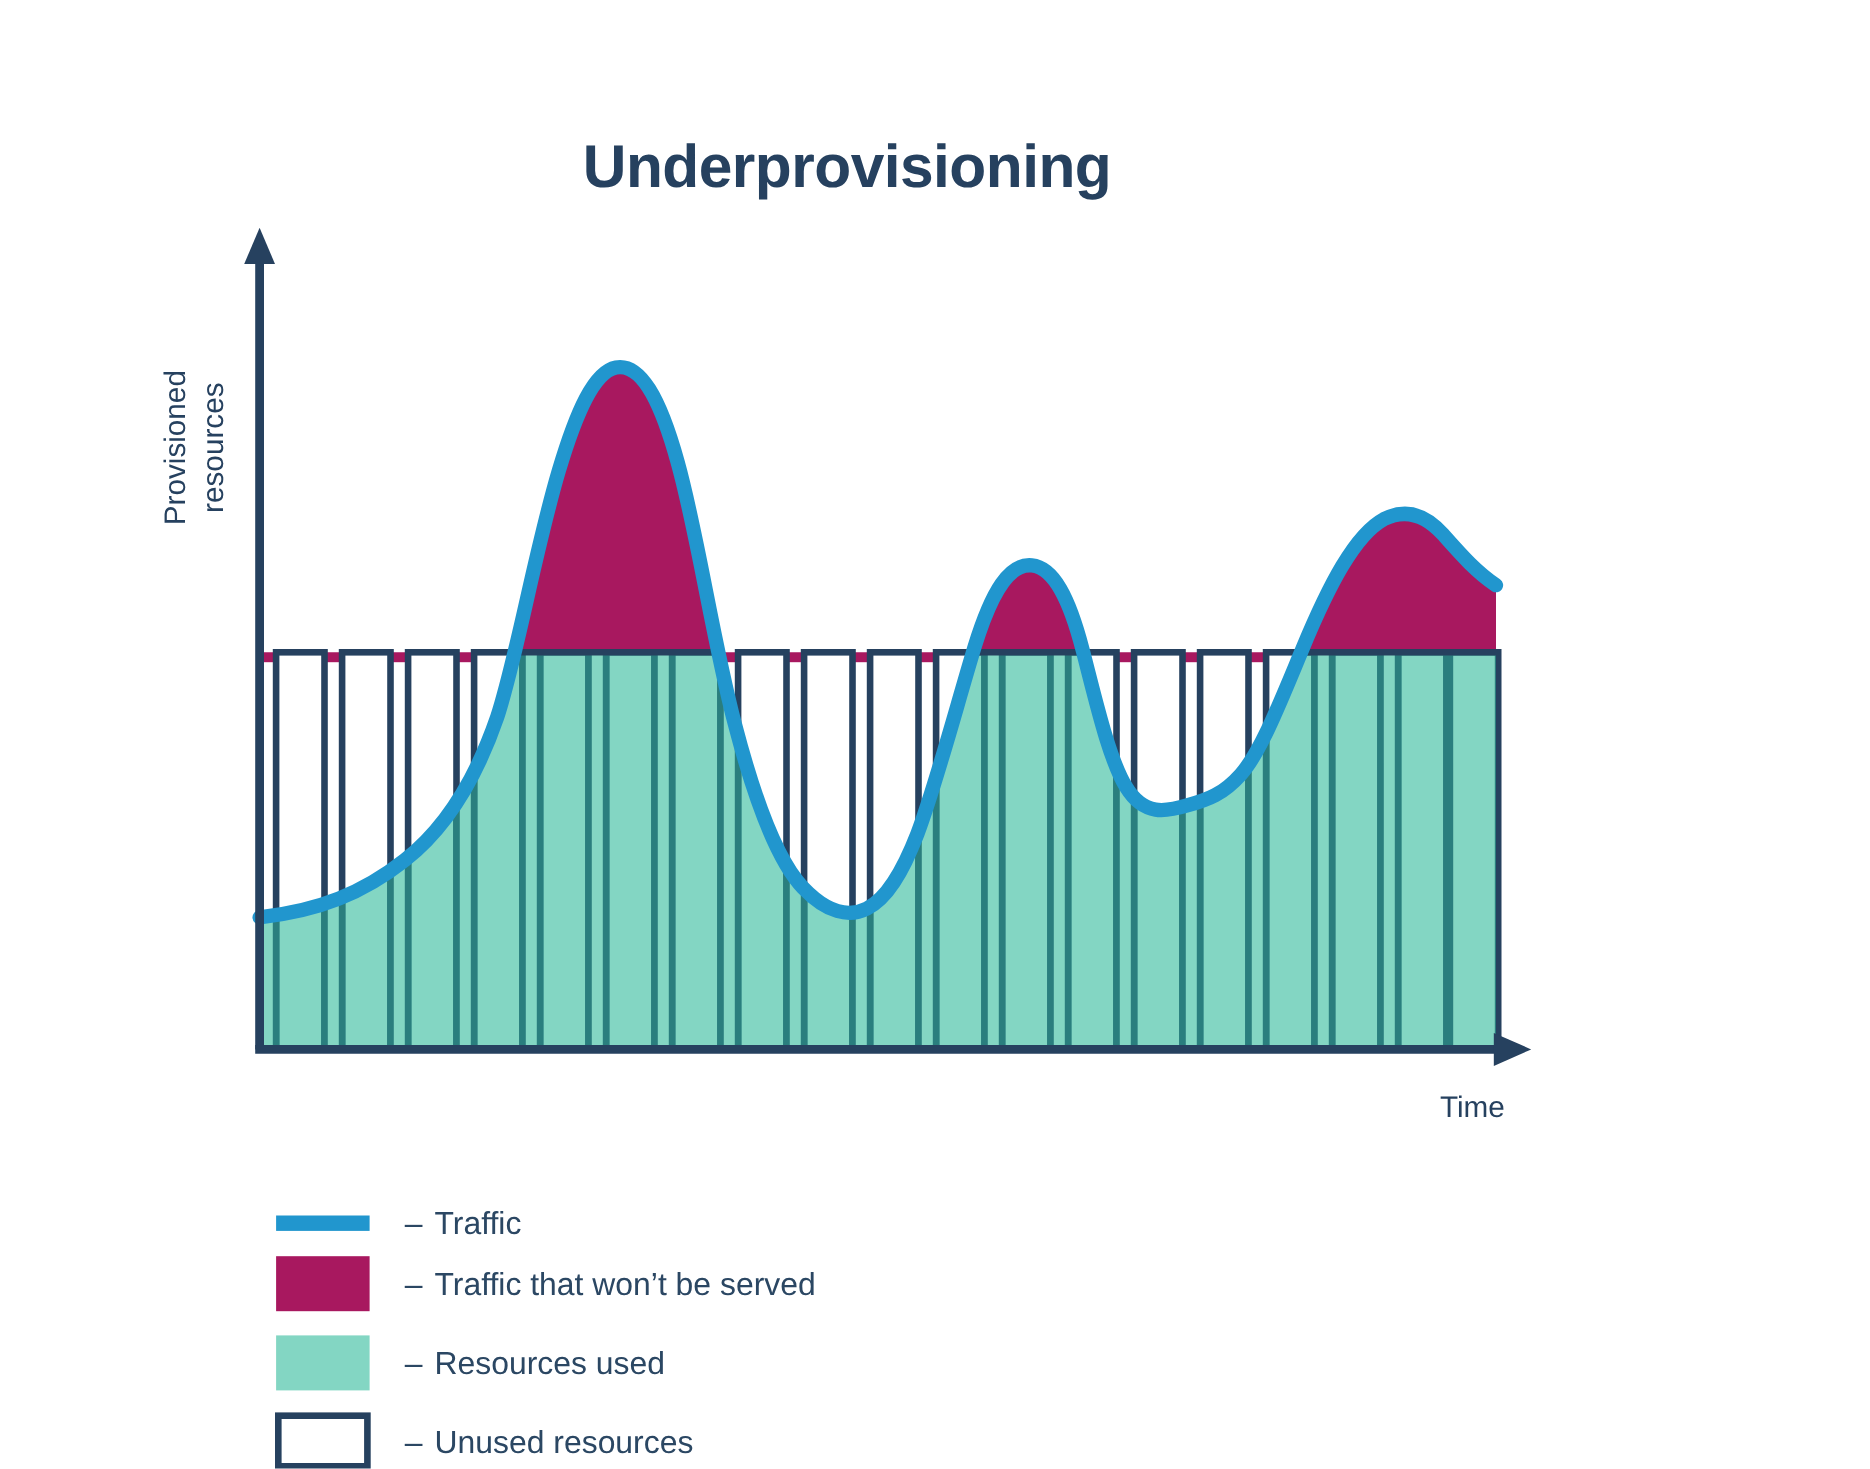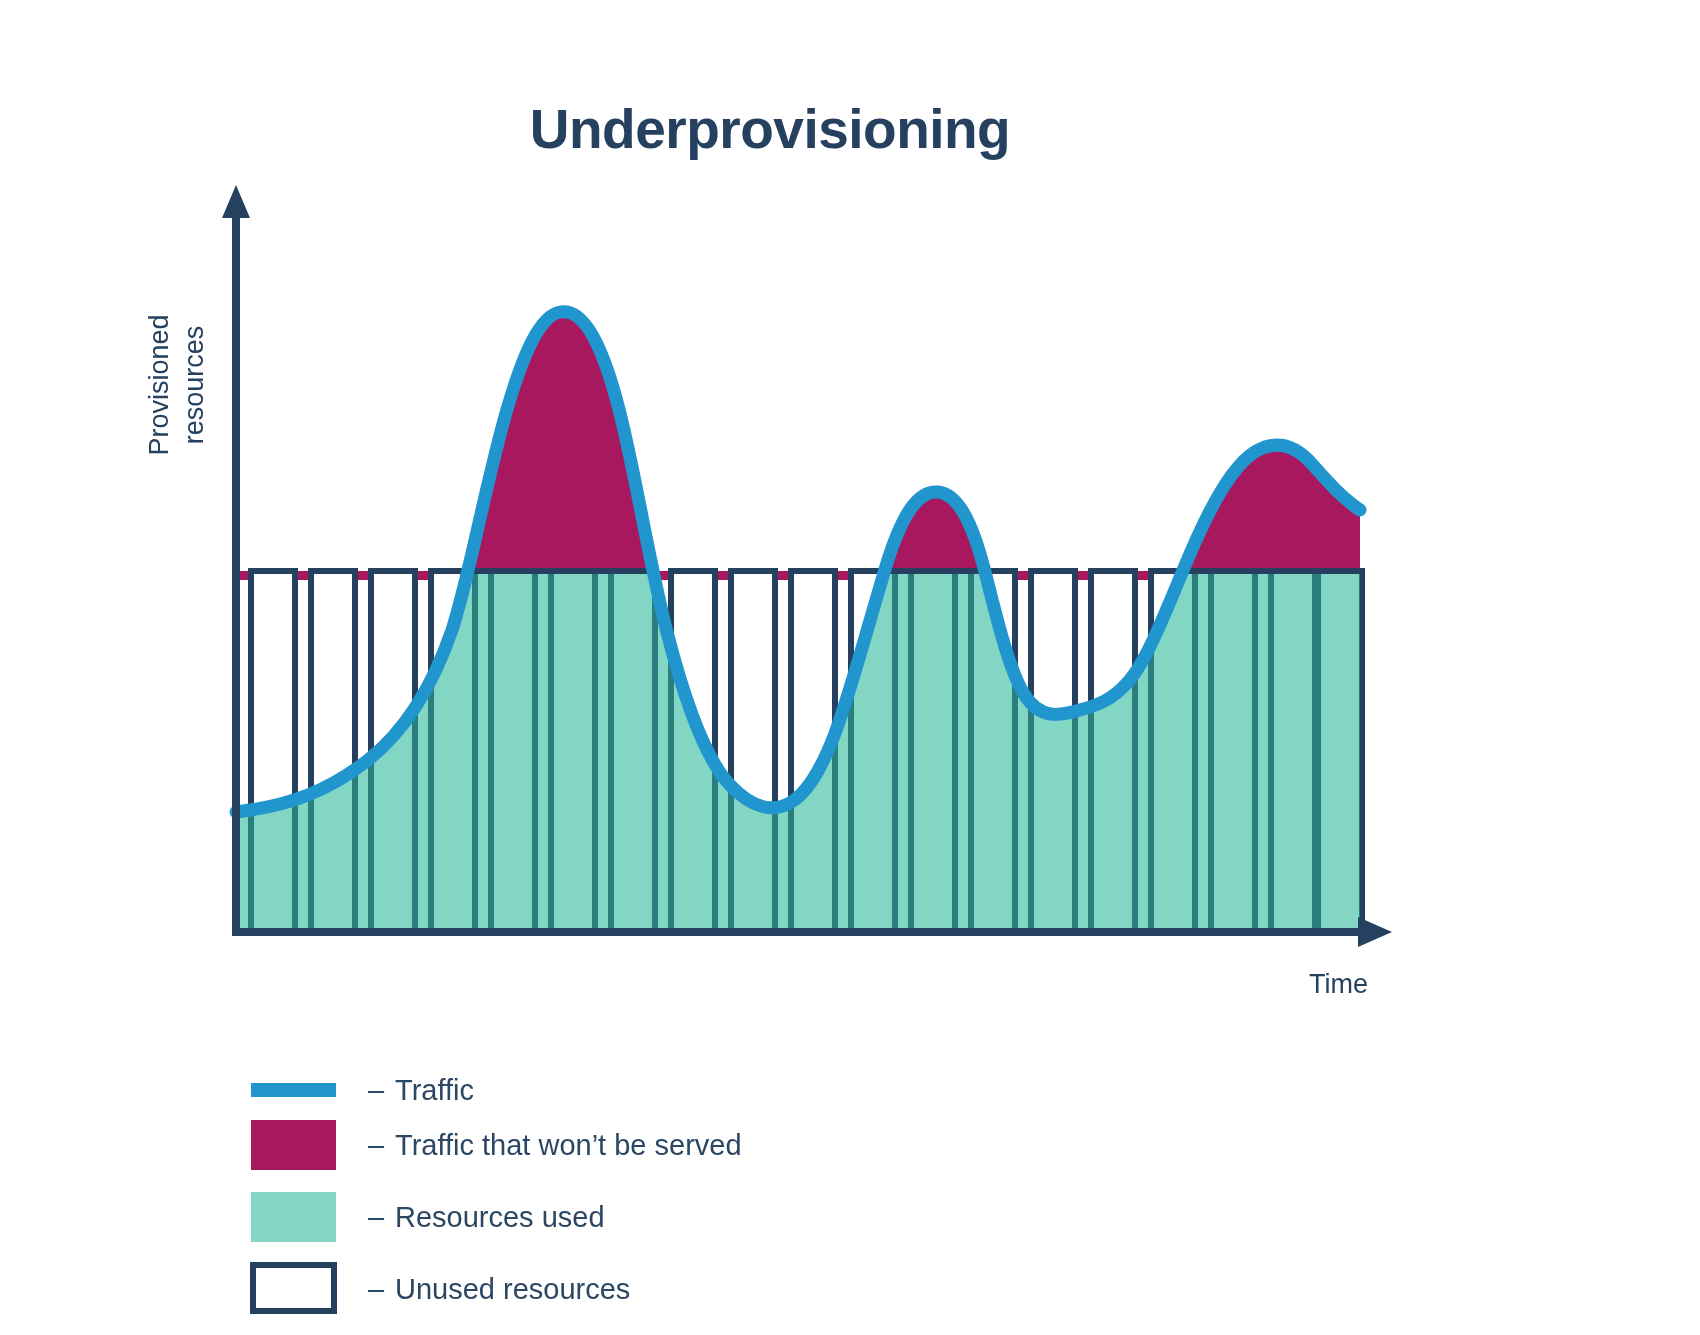--- a/index.html
+++ b/index.html
@@ -11,20 +11,21 @@
     width: 1700px;
     height: 1335px;
     font-family: "Liberation Sans", sans-serif;
     overflow: hidden;
   }
   #stage {
     position: relative;
     width: 1700px;
     height: 1295px;
     background: #ffffff;
+    margin-top: 22px;
   }
   #chart-svg {
     position: absolute;
     left: 0;
     top: 0;
   }
   .ttl {
     font-family: "Liberation Sans", sans-serif;
     font-weight: bold;
     font-size: 55px;

